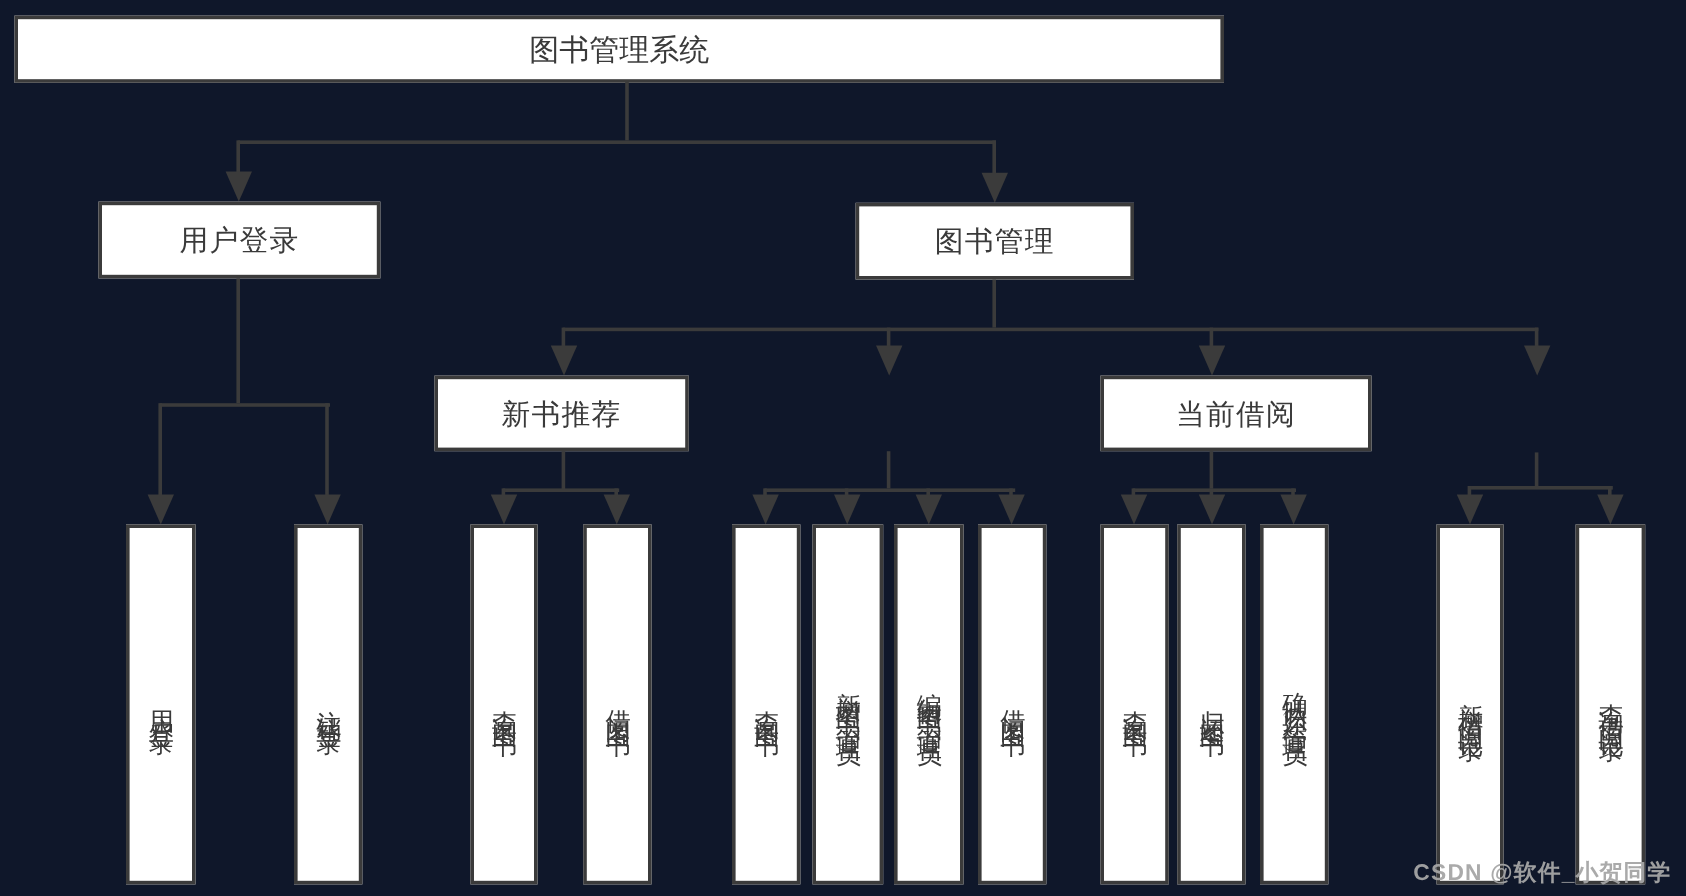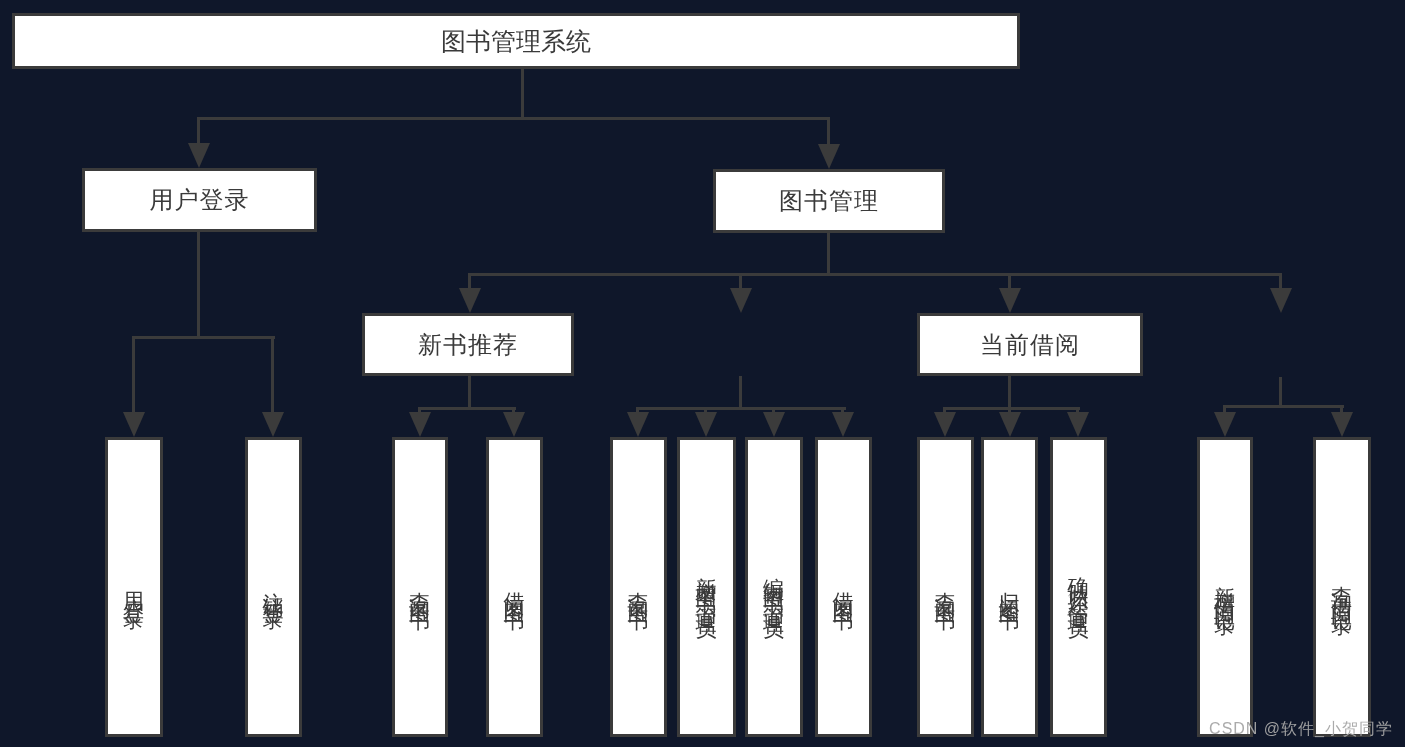--- a/index.html
+++ b/index.html
@@ -41,25 +41,26 @@
     position:absolute;
     width:0;height:0;margin-left:-11px;
     border-left:11px solid transparent;
     border-right:11px solid transparent;
     border-top:25px solid var(--line);
   }
   .watermark{
     position:absolute;
     right:12px;
     bottom:7px;
-    font-size:16px;
+    font-size:19px;
     color:rgba(165,165,165,0.95);
     letter-spacing:1px;
     white-space:nowrap;
     z-index:5;
+    font-weight:bold;
   }
 </style>
 </head>
 <body>
 
 <div class="canvas">
 
   <div class="node root" style="left:12px;top:13px;width:1008px;height:56px;">
     <span>图书管理系统</span>
   </div>

